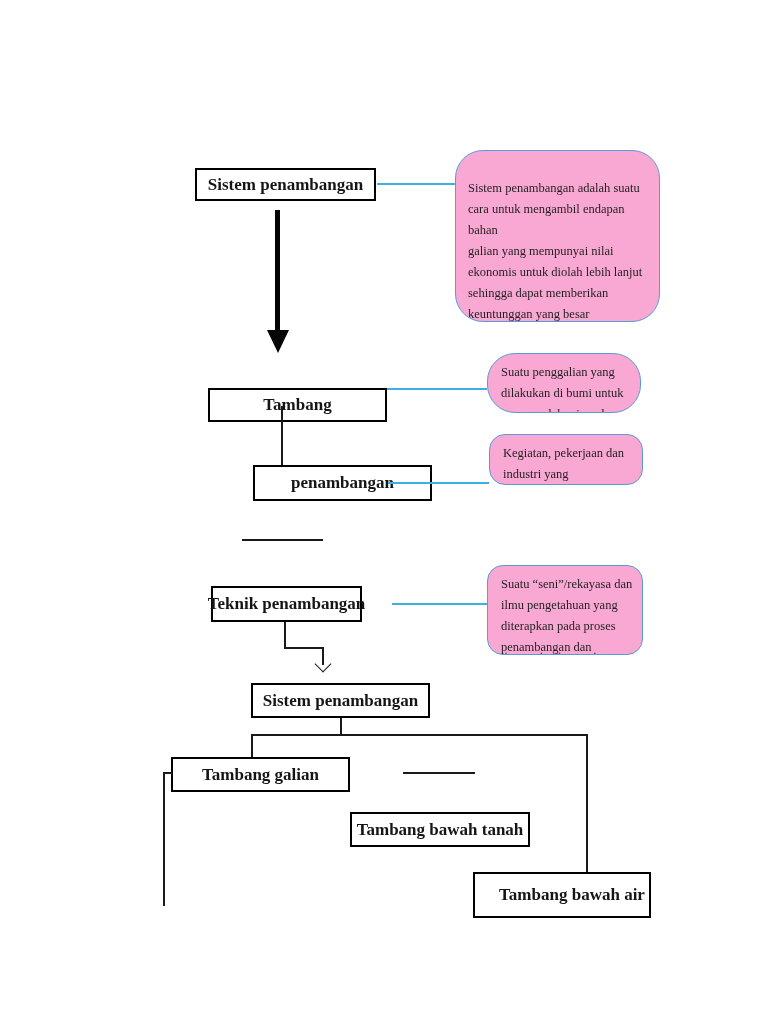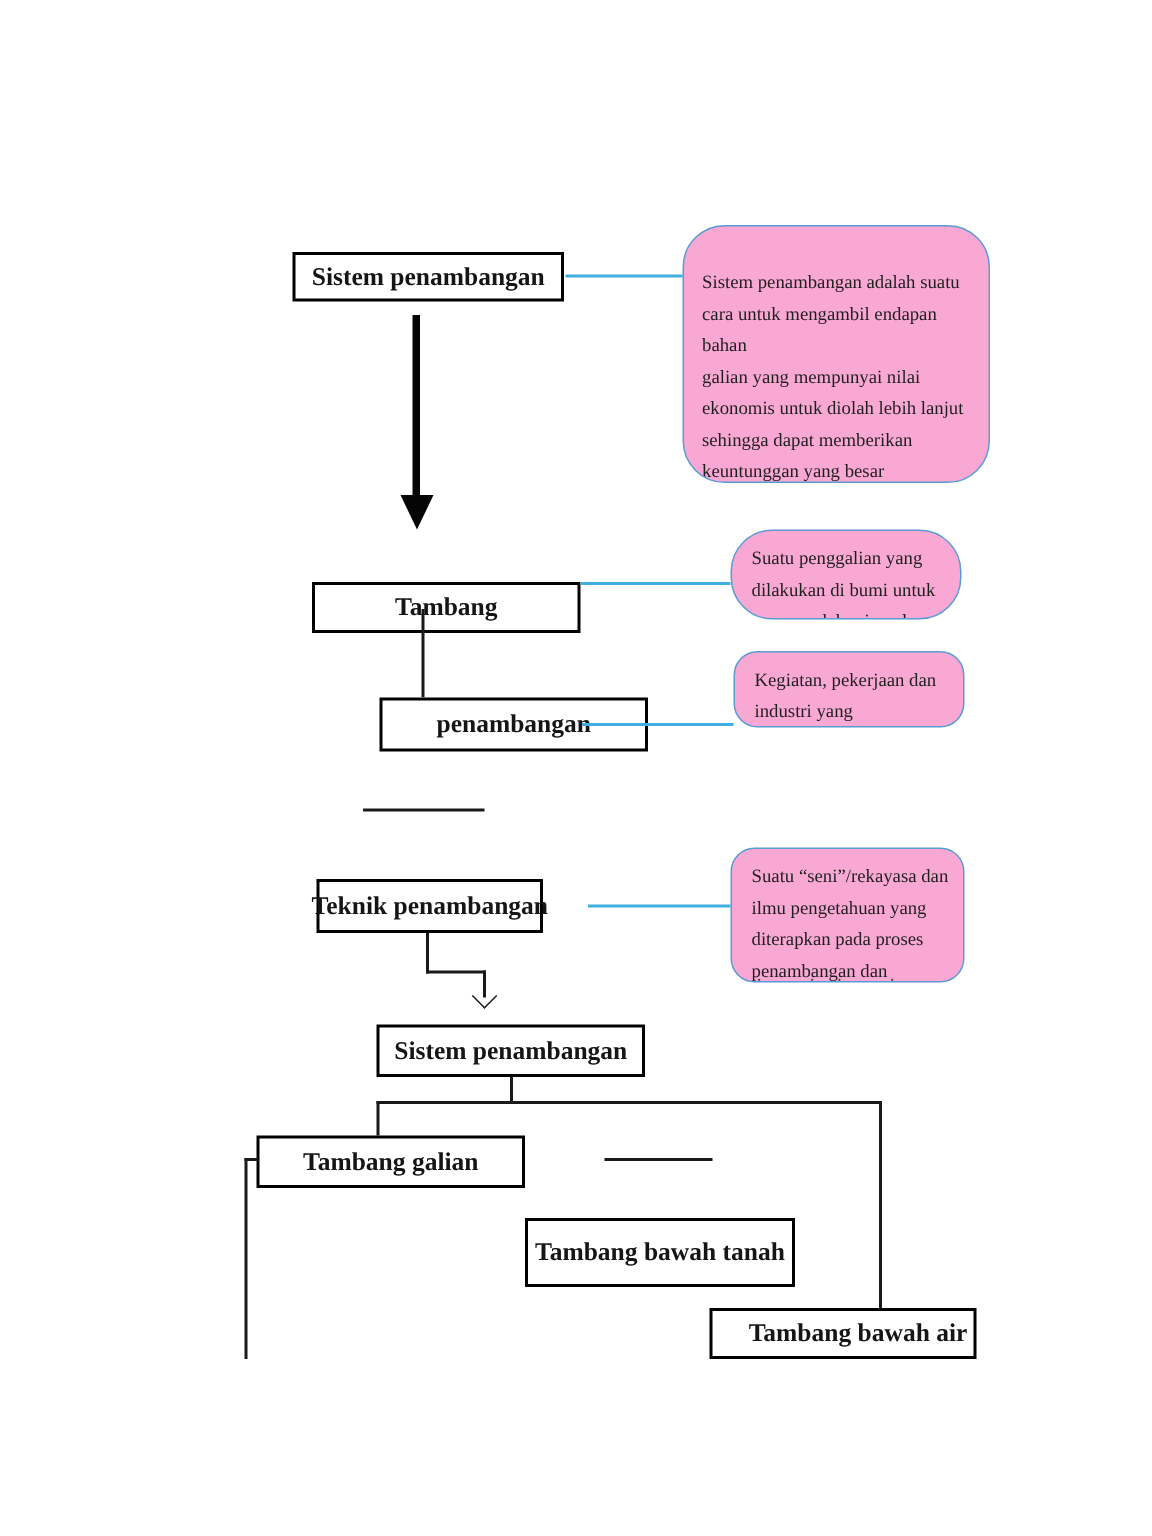--- a/index.html
+++ b/index.html
@@ -130,19 +130,19 @@
 
 <div class="node" style="left:171px;top:757px;width:179px;height:35px;">
   <span>Tambang galian</span>
 </div>
 
 <div class="line" style="left:163px;top:772px;width:9px;height:2px;"></div>
 <div class="line" style="left:163px;top:772px;width:2px;height:134px;"></div>
 
 <div class="line" style="left:403px;top:772px;width:72px;height:2px;"></div>
 
-<div class="node" style="left:350px;top:812px;width:180px;height:46px;">
+<div class="node" style="left:350px;top:812px;width:180px;height:35px;">
   <span>Tambang bawah tanah</span>
 </div>
 
-<div class="node" style="left:473px;top:872px;width:178px;height:34px;padding-left:20px;">
+<div class="node" style="left:473px;top:872px;width:178px;height:46px;padding-left:20px;">
   <span>Tambang bawah air</span>
 </div>
 
 </body></html>

